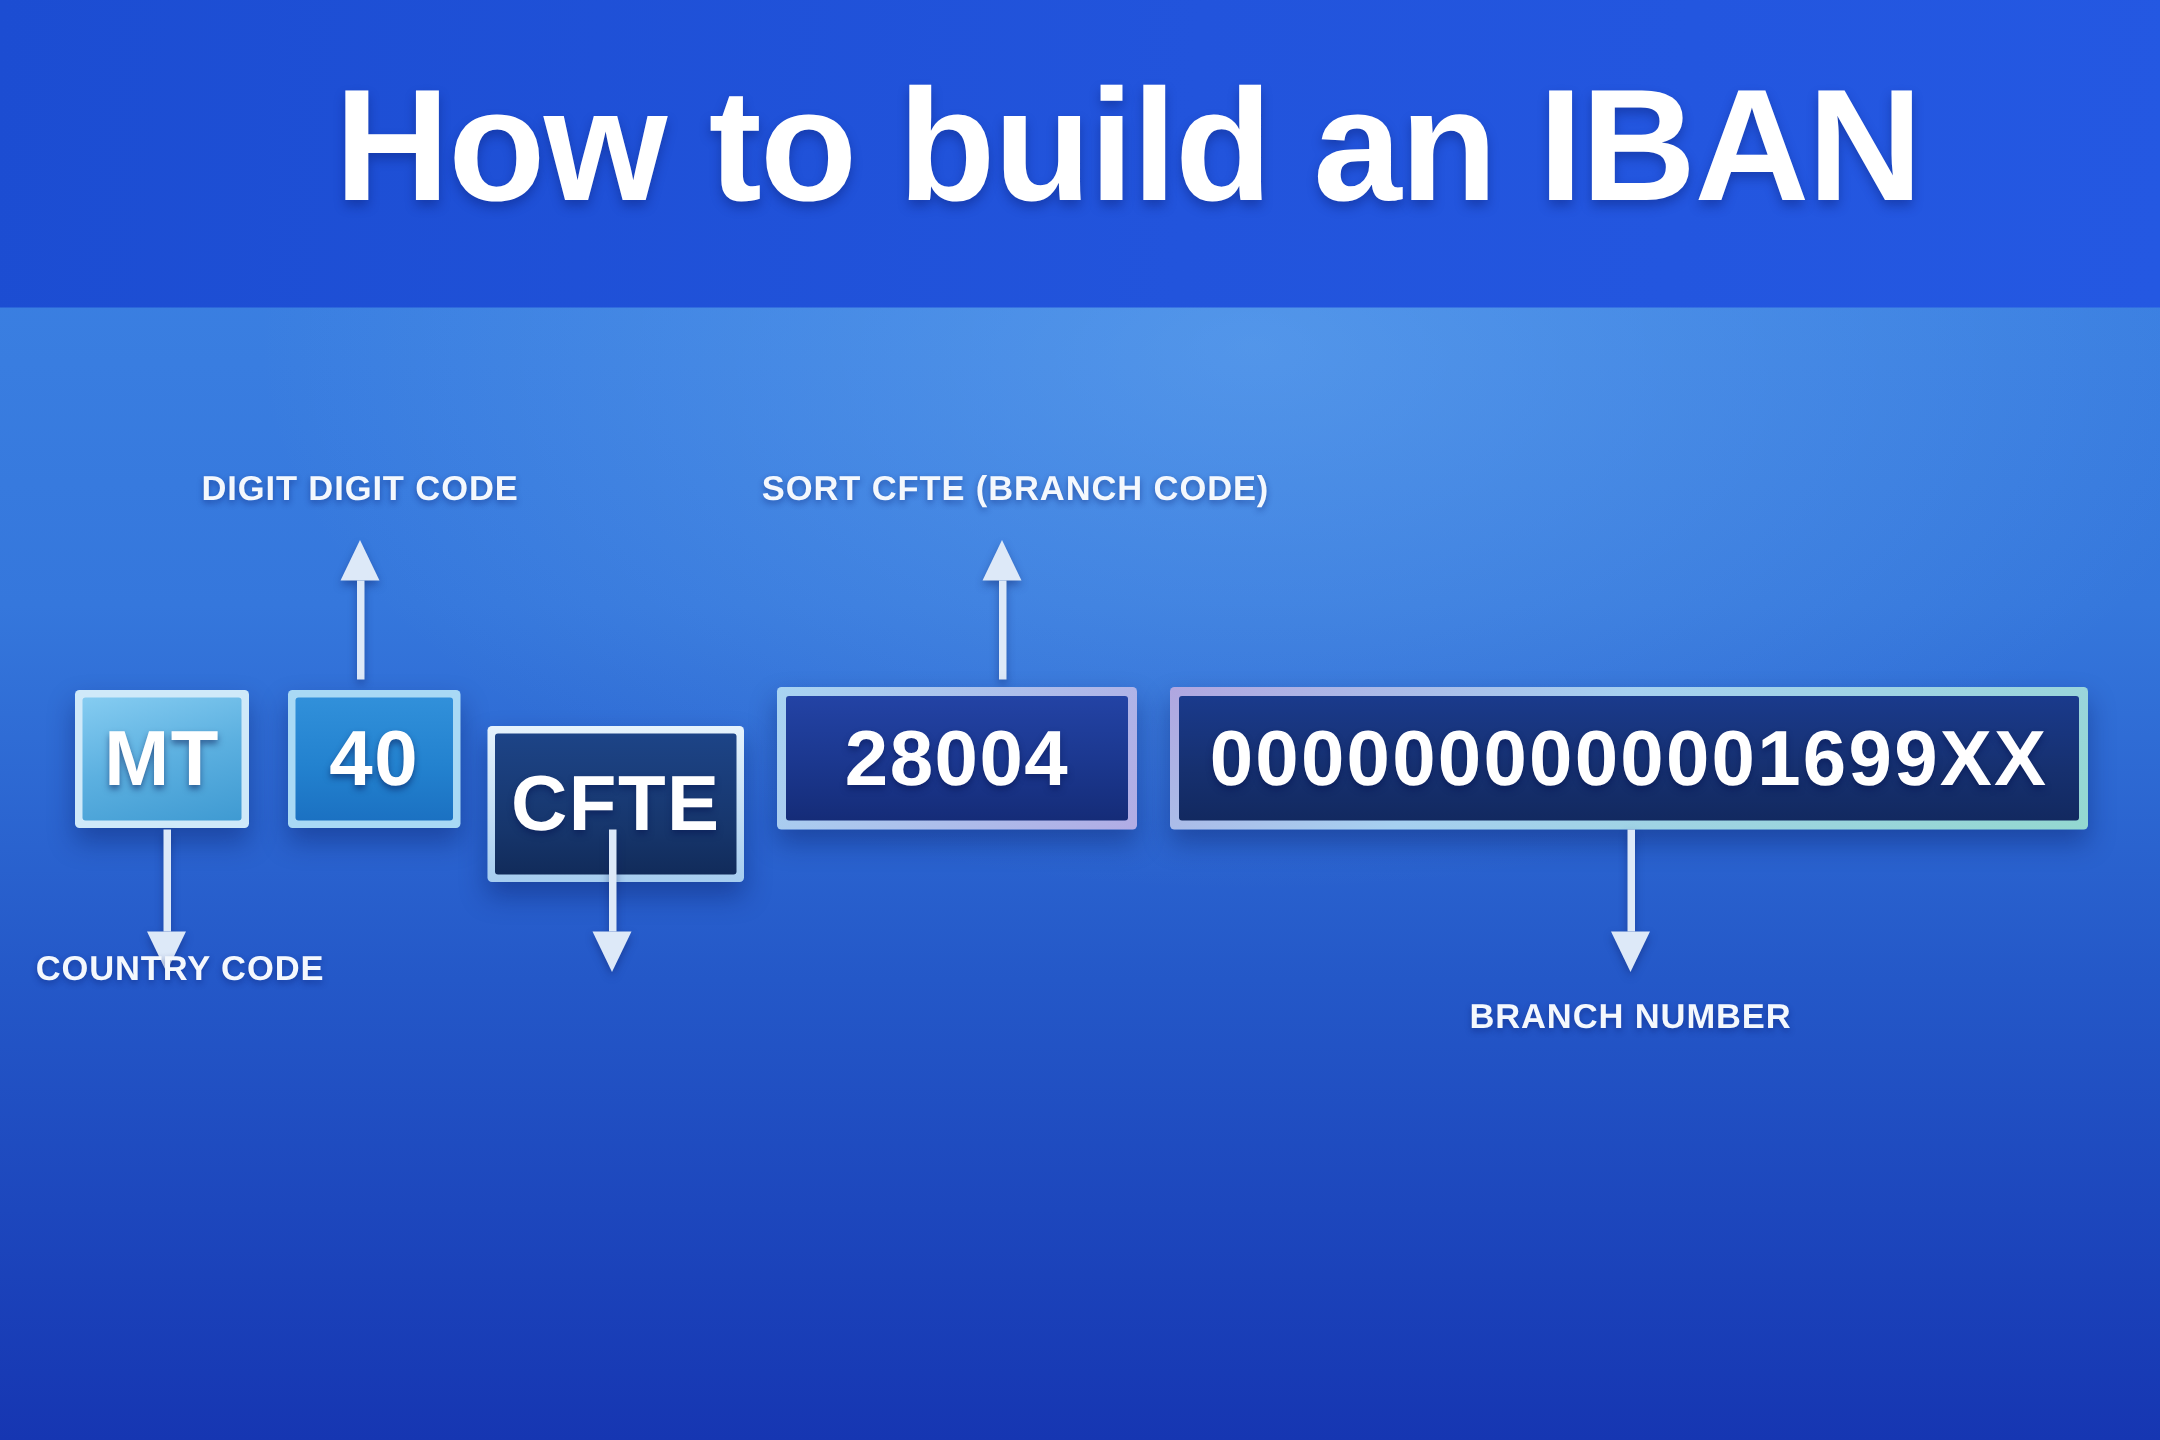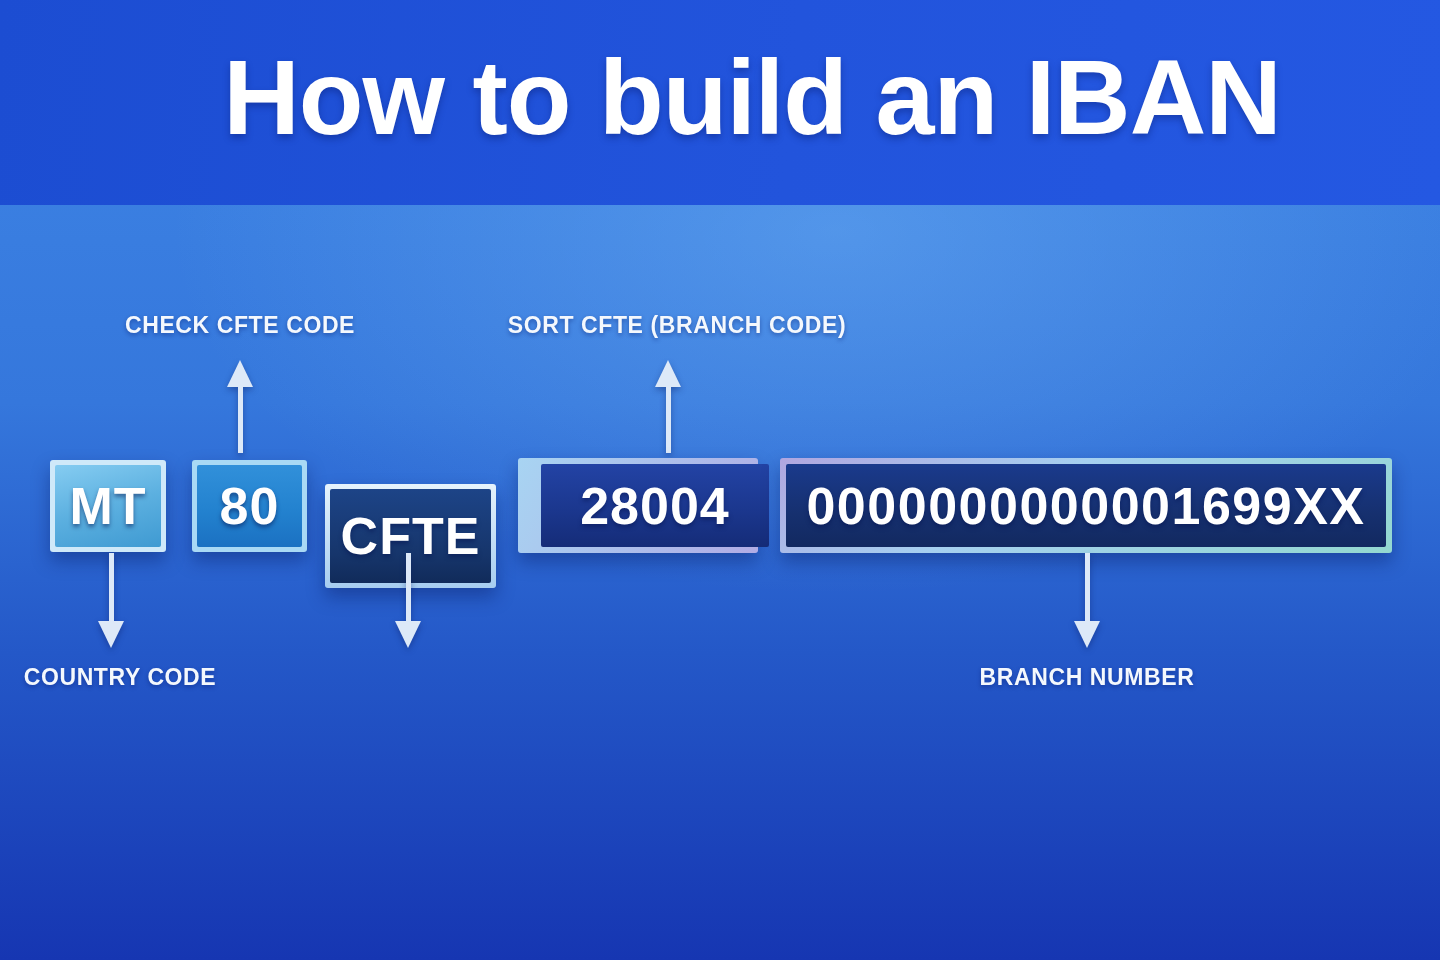--- a/index.html
+++ b/index.html
@@ -44,21 +44,21 @@
     background:#cfe9f9; }
   .b-country .fill { background:linear-gradient(165deg,#85ccf1 0%,#5cb0e0 50%,#3f9ad2 100%); }
   .b-check   { left:192px; top:460px; width:115px; height:92px; padding:5px;
     background:#a9d9f5; }
   .b-check .fill { background:linear-gradient(180deg,#3190da 0%,#2382cf 55%,#1b71c2 100%); }
   .b-bank    { left:325px; top:484px; width:171px; height:104px; padding:5px;
     background:linear-gradient(180deg,#e6f3fc 0%,#a6cdf0 100%); }
   .b-bank .fill { background:linear-gradient(180deg,#1d4487 0%,#16356b 70%,#112b5a 100%); }
   .b-sort    { left:518px; top:458px; width:240px; height:95px; padding:6px;
     background:linear-gradient(120deg,#a8d4f2 0%,#b1ace5 100%); }
-  .b-sort .fill { background:linear-gradient(180deg,#2343a5 0%,#1b378e 55%,#152c78 100%);margin-left:17px; }
+  .b-sort .fill { background:linear-gradient(180deg,#2343a5 0%,#1b378e 55%,#152c78 100%); }
   .b-account { left:780px; top:458px; width:612px; height:95px; padding:6px;
     background:linear-gradient(150deg,#b0a6e0 0%,#a6d0f0 40%,#93d8d0 100%); }
   .b-account .fill { background:linear-gradient(180deg,#1a3a8c 0%,#16306f 60%,#122960 100%); }
   .b-account .val { letter-spacing:1.5px; }
   
   .arrow { position:absolute; transform:translateX(-50%);
     filter:drop-shadow(0 3px 3px rgba(8,25,95,0.40)); }
   .arrow .stem { width:5px; margin:0 auto; background:#dde9f8; }
   .arrow .head-up { width:0; height:0; margin:0 auto;
     border-left:13px solid transparent; border-right:13px solid transparent;
@@ -71,40 +71,40 @@
 </style>
 </head>
 <body>
 
 <div id="stage">
 
   <div class="band"></div>
 
   <h1 class="title">How to build an IBAN</h1>
 
-  <div class="seg-label" style="left:240px; top:312px">CHECK CFTE CODE</div>
+  <div class="seg-label" style="left:240px; top:312px">DIGIT DIGIT CODE</div>
   <div class="seg-label" style="left:677px; top:312px">SORT CFTE (BRANCH CODE)</div>
 
   <div class="arrow up" style="left:240px">
     <div class="head-up"></div>
     <div class="stem"></div>
   </div>
   <div class="arrow up" style="left:668px">
     <div class="head-up"></div>
     <div class="stem"></div>
   </div>
 
   <div class="box b-country">
     <div class="fill">
       <span class="val">MT</span>
     </div>
   </div>
   <div class="box b-check">
     <div class="fill">
-      <span class="val">80</span>
+      <span class="val">40</span>
     </div>
   </div>
   <div class="box b-bank">
     <div class="fill">
       <span class="val">CFTE</span>
     </div>
   </div>
   <div class="box b-sort">
     <div class="fill">
       <span class="val">28004</span>
@@ -122,16 +122,16 @@
   </div>
   <div class="arrow down" style="left:408px">
     <div class="stem"></div>
     <div class="head-down"></div>
   </div>
   <div class="arrow down" style="left:1087px">
     <div class="stem"></div>
     <div class="head-down"></div>
   </div>
 
-  <div class="seg-label" style="left:120px; top:664px">COUNTRY CODE</div>
+  <div class="seg-label" style="left:120px; top:632px">COUNTRY CODE</div>
   <div class="seg-label" style="left:1087px; top:664px">BRANCH NUMBER</div>
 
 </div>
 
 </body></html>

